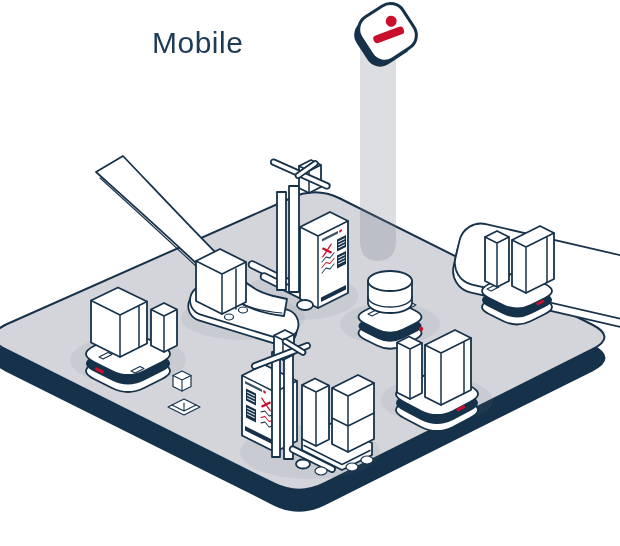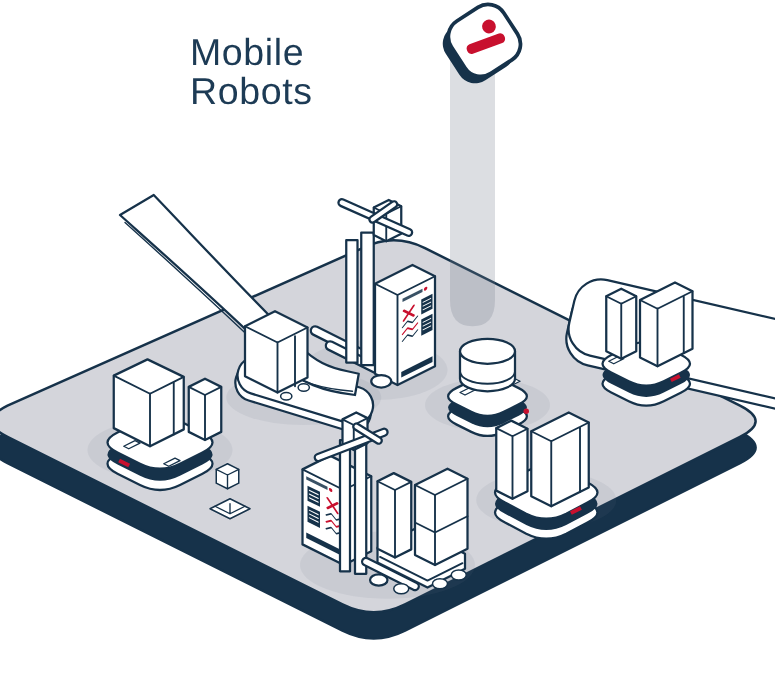--- a/index.html
+++ b/index.html
@@ -230,14 +230,13 @@
     </g>
     <g transform="translate(388,33) rotate(-20)">
       <circle class="red" cx="7" cy="-10" r="5.5"></circle>
       <rect class="red" x="-16" y="-2" width="32" height="8" rx="3.5"></rect>
     </g>
   </g>
 </svg>
 
 <div class="title">
   <span>Mobile</span><br>
-  <span>Robots</span>
 </div>
 
 </body></html>

